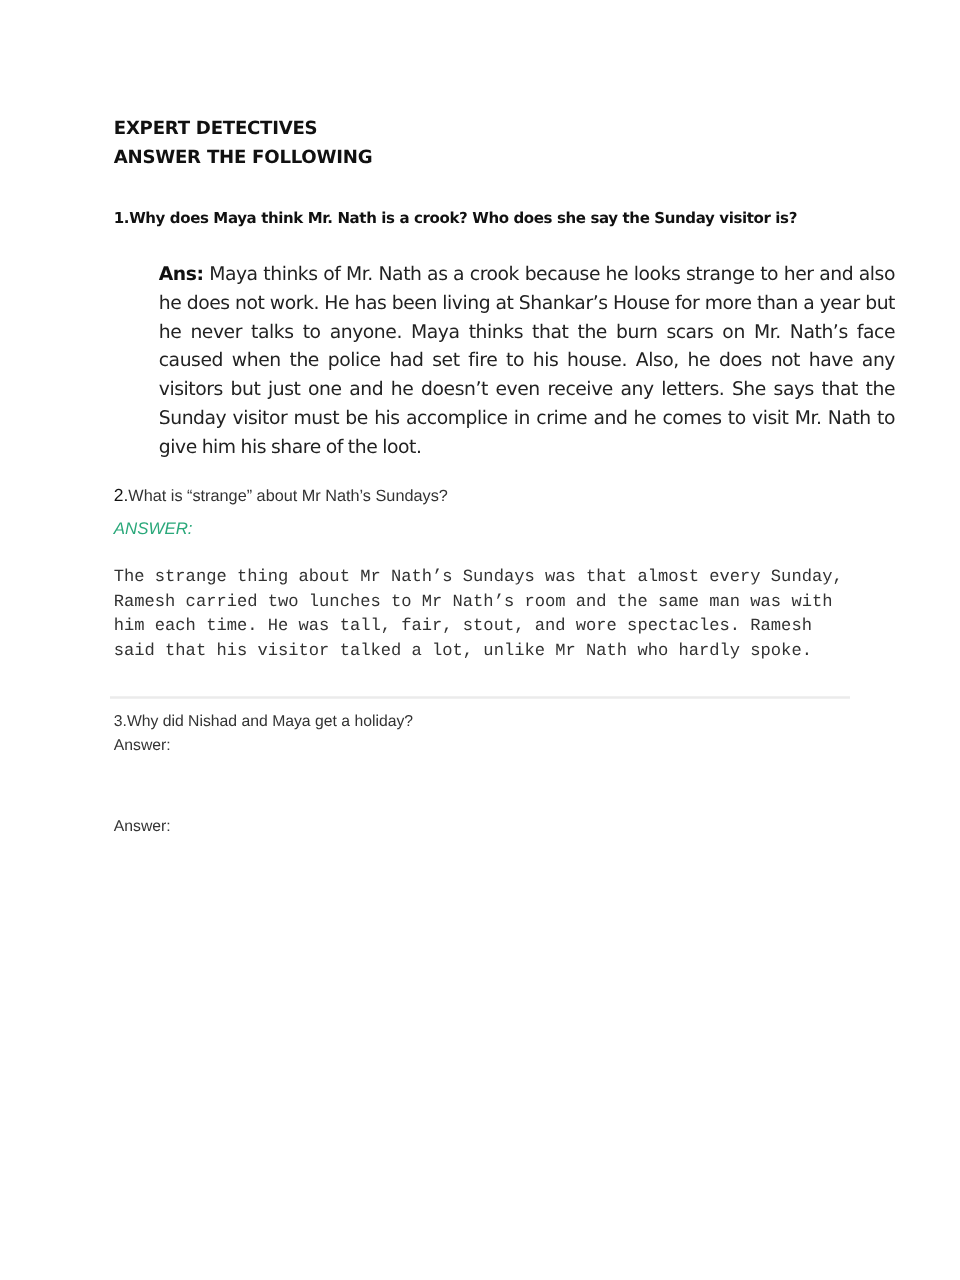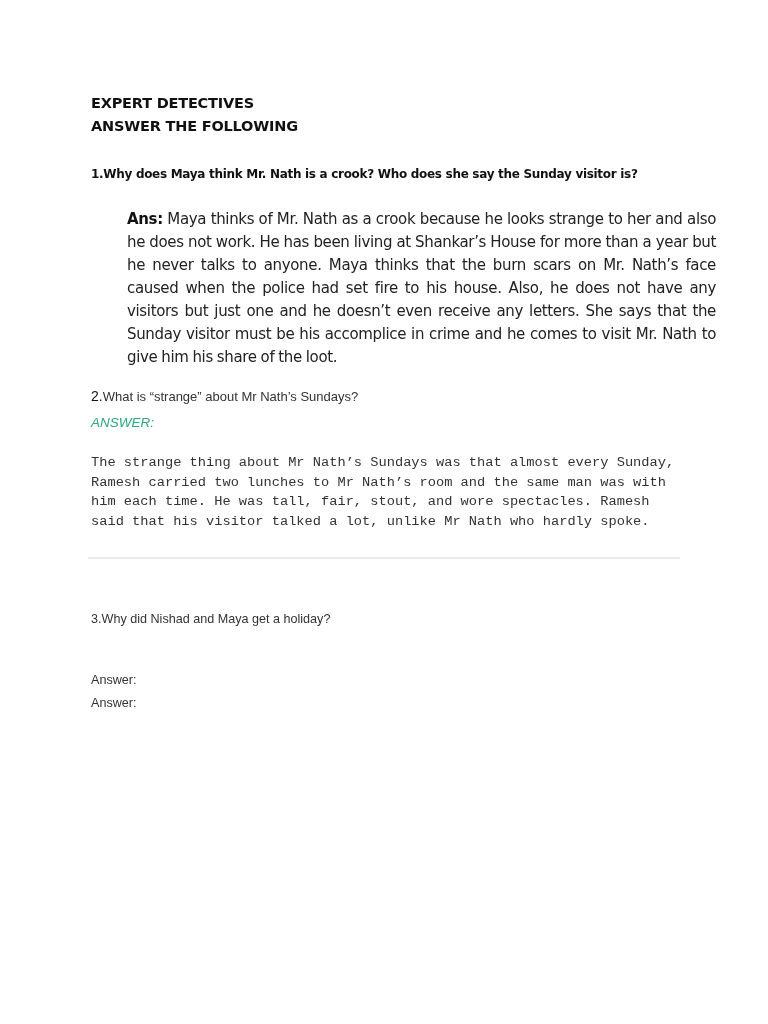--- a/index.html
+++ b/index.html
@@ -45,21 +45,21 @@
   .divider {
     position: absolute; left: 88px; top: 557px; width: 592px; height: 2px; background: #ebebeb;
   }
 
   .block {
     position: absolute; left: 91px; width: 595px;
     font-family: "Liberation Sans", sans-serif; font-size: 12.6px; line-height: 19px; color: #333;
   }
   #b3 { top: 568px; }
   #b4 { top: 652px; }
-  .block div { white-space: normal; margin-top: 42px; }
+  .block div { white-space: normal; }
 </style>
 </head>
 <body>
 
 <div class="page">
   <div class="heading" id="h1">EXPERT  DETECTIVES</div>
   <div class="heading" id="h2">ANSWER THE FOLLOWING</div>
 
   <div class="q1">1.Why does Maya think Mr. Nath is a crook? Who does she say the Sunday visitor is?</div>
   <div class="a1"><span class="lbl">Ans:</span><span> Maya thinks of Mr. Nath as a crook because he looks strange to her and also he does not work. He has been living at Shankar’s House for more than a year but he never talks to anyone. Maya thinks that the burn scars on Mr. Nath’s face caused when the police had set fire to his house. Also, he does not have any visitors but just one and he doesn’t even receive any letters. She says that the Sunday visitor must be his accomplice in crime and he comes to visit Mr. Nath to give him his share of the loot.</span></div>

